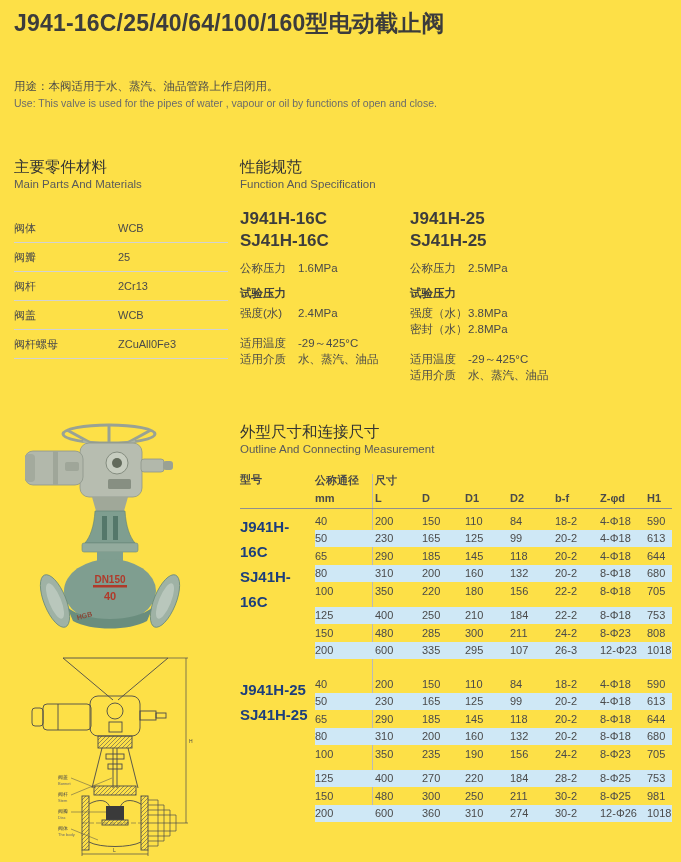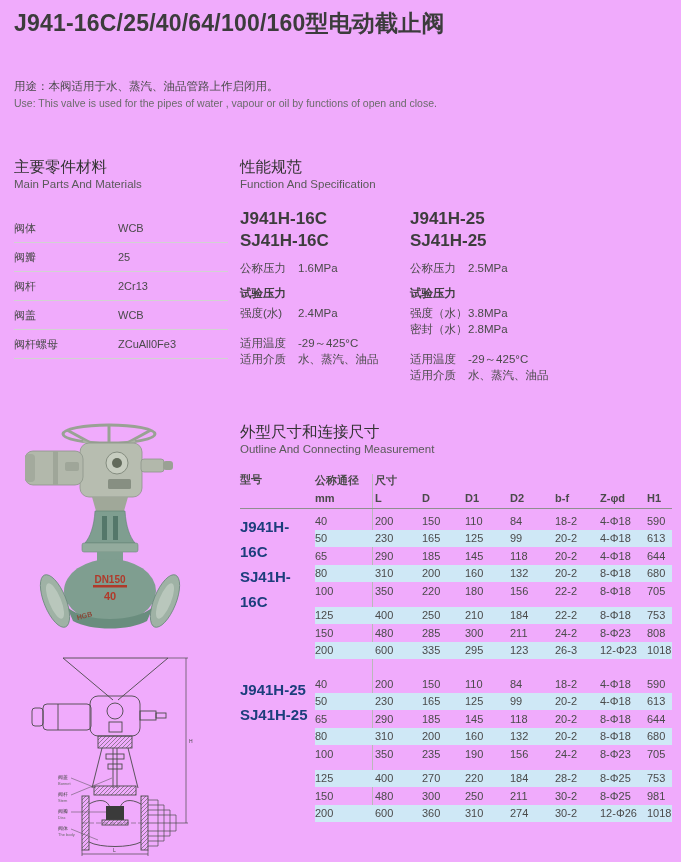--- a/index.html
+++ b/index.html
@@ -1,18 +1,18 @@
 <!DOCTYPE html>
 <html><head>
 <meta charset="utf-8">
 <style>
   * { margin:0; padding:0; box-sizing:border-box; }
   html,body { width:681px; height:862px; background:#ffffff;
     font-family:"Liberation Sans","DejaVu Sans",sans-serif; color:#4a4a4a; }
-  .page { position:relative; width:681px; height:862px; overflow:hidden; background:#f0abfc; }
+  .page { position:relative; width:681px; height:862px; overflow:hidden; background:#fde047; }
 
   
   .title-block { position:absolute; left:14px; top:8px; }
   .title-line { font-size:23px; font-weight:bold; color:#3c3c3c; line-height:30px; letter-spacing:0.2px; }
   .use-zh { position:absolute; left:14px; top:79px; font-size:11.5px; color:#4a4a4a; }
   .use-en { position:absolute; left:14px; top:97px; font-size:10.5px; color:#6b6b6b; }
 
   
   .sec-h-zh { font-size:15.5px; font-weight:normal; color:#333; line-height:19px; }
   .sec-h-en { font-size:11.5px; color:#5a5a5a; margin-top:2px; }
@@ -273,21 +273,21 @@
           <span class="c v4">24-2</span>
           <span class="c v5">8-Φ23</span>
           <span class="c v6">808</span>
         </div>
 
         <div class="dim-row hl">
           <span class="c dn">200</span>
           <span class="c v0">600</span>
           <span class="c v1">335</span>
           <span class="c v2">295</span>
-          <span class="c v3">123</span>
+          <span class="c v3">107</span>
           <span class="c v4">26-3</span>
           <span class="c v5">12-Φ23</span>
           <span class="c v6">1018</span>
         </div>
 
     </div>
 
     <div class="dim-group">
       <div class="group-model">
         <div>J941H-25</div>

